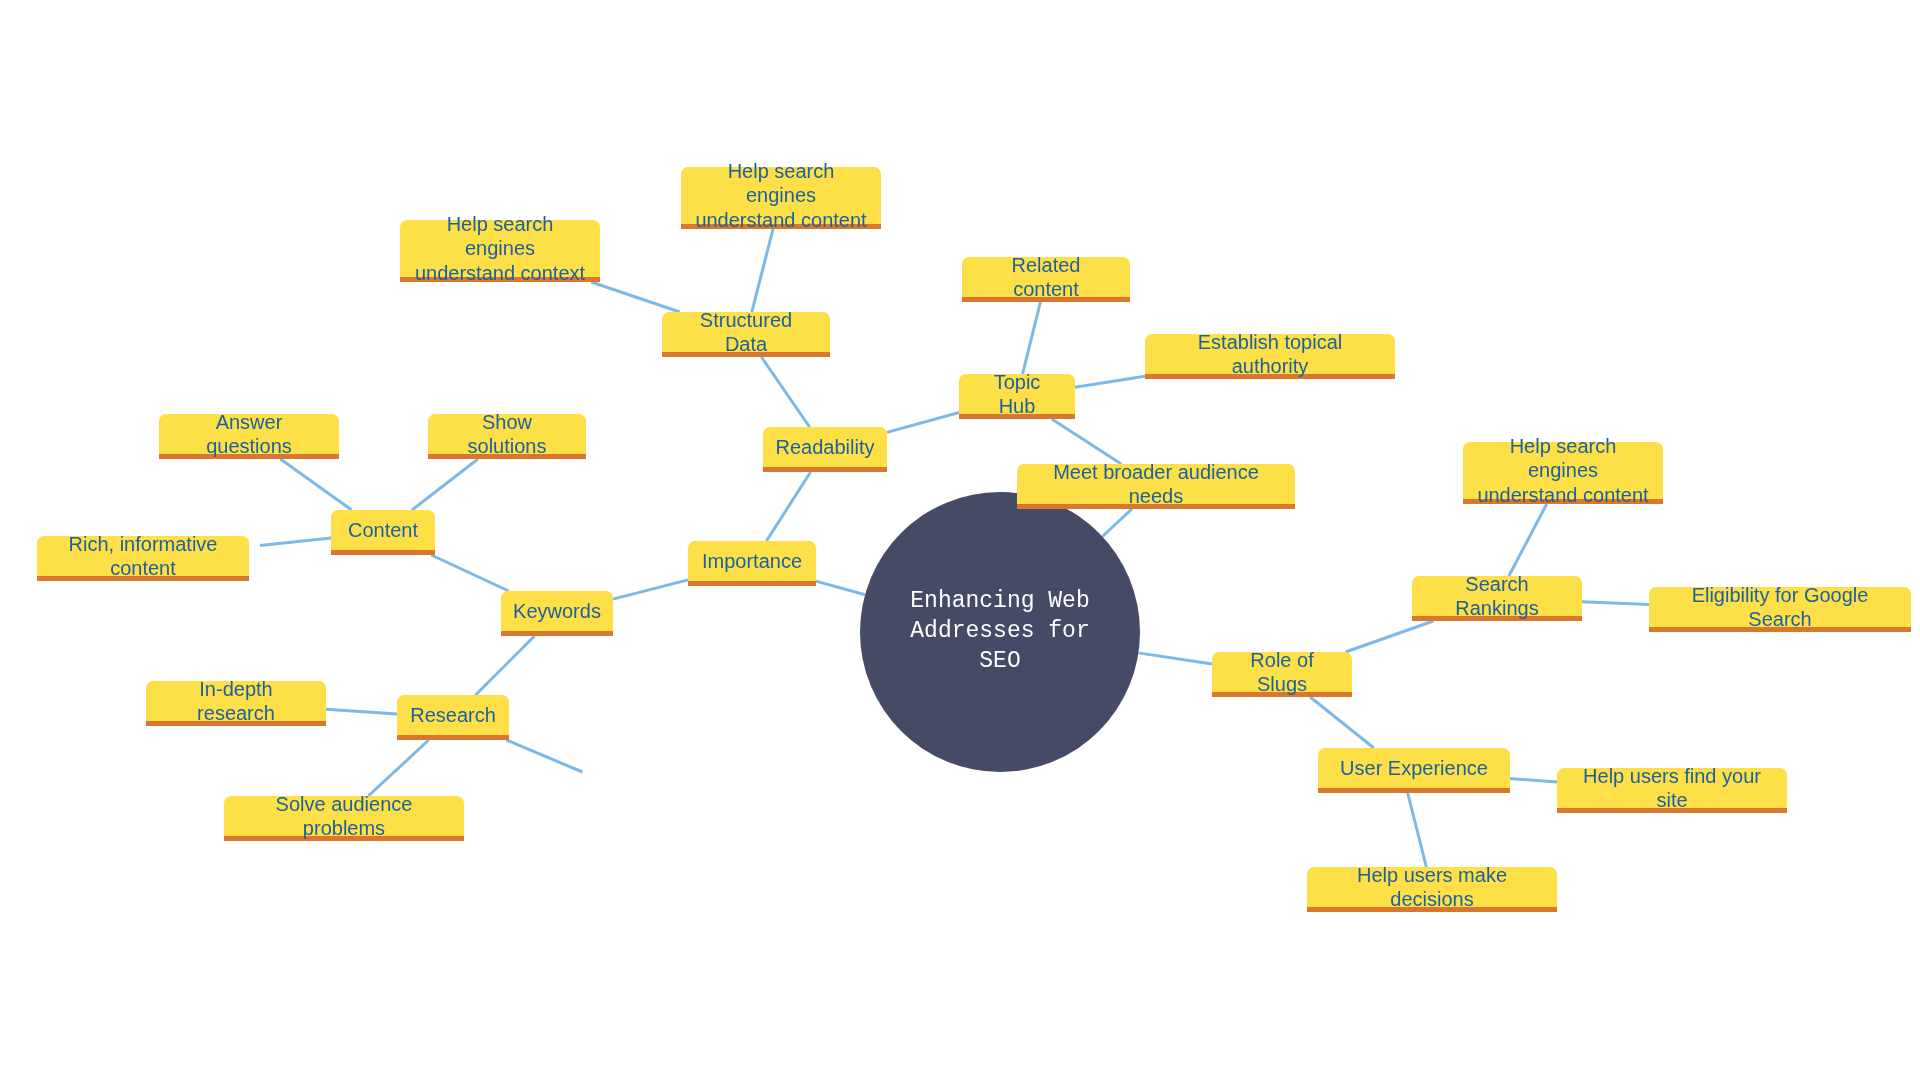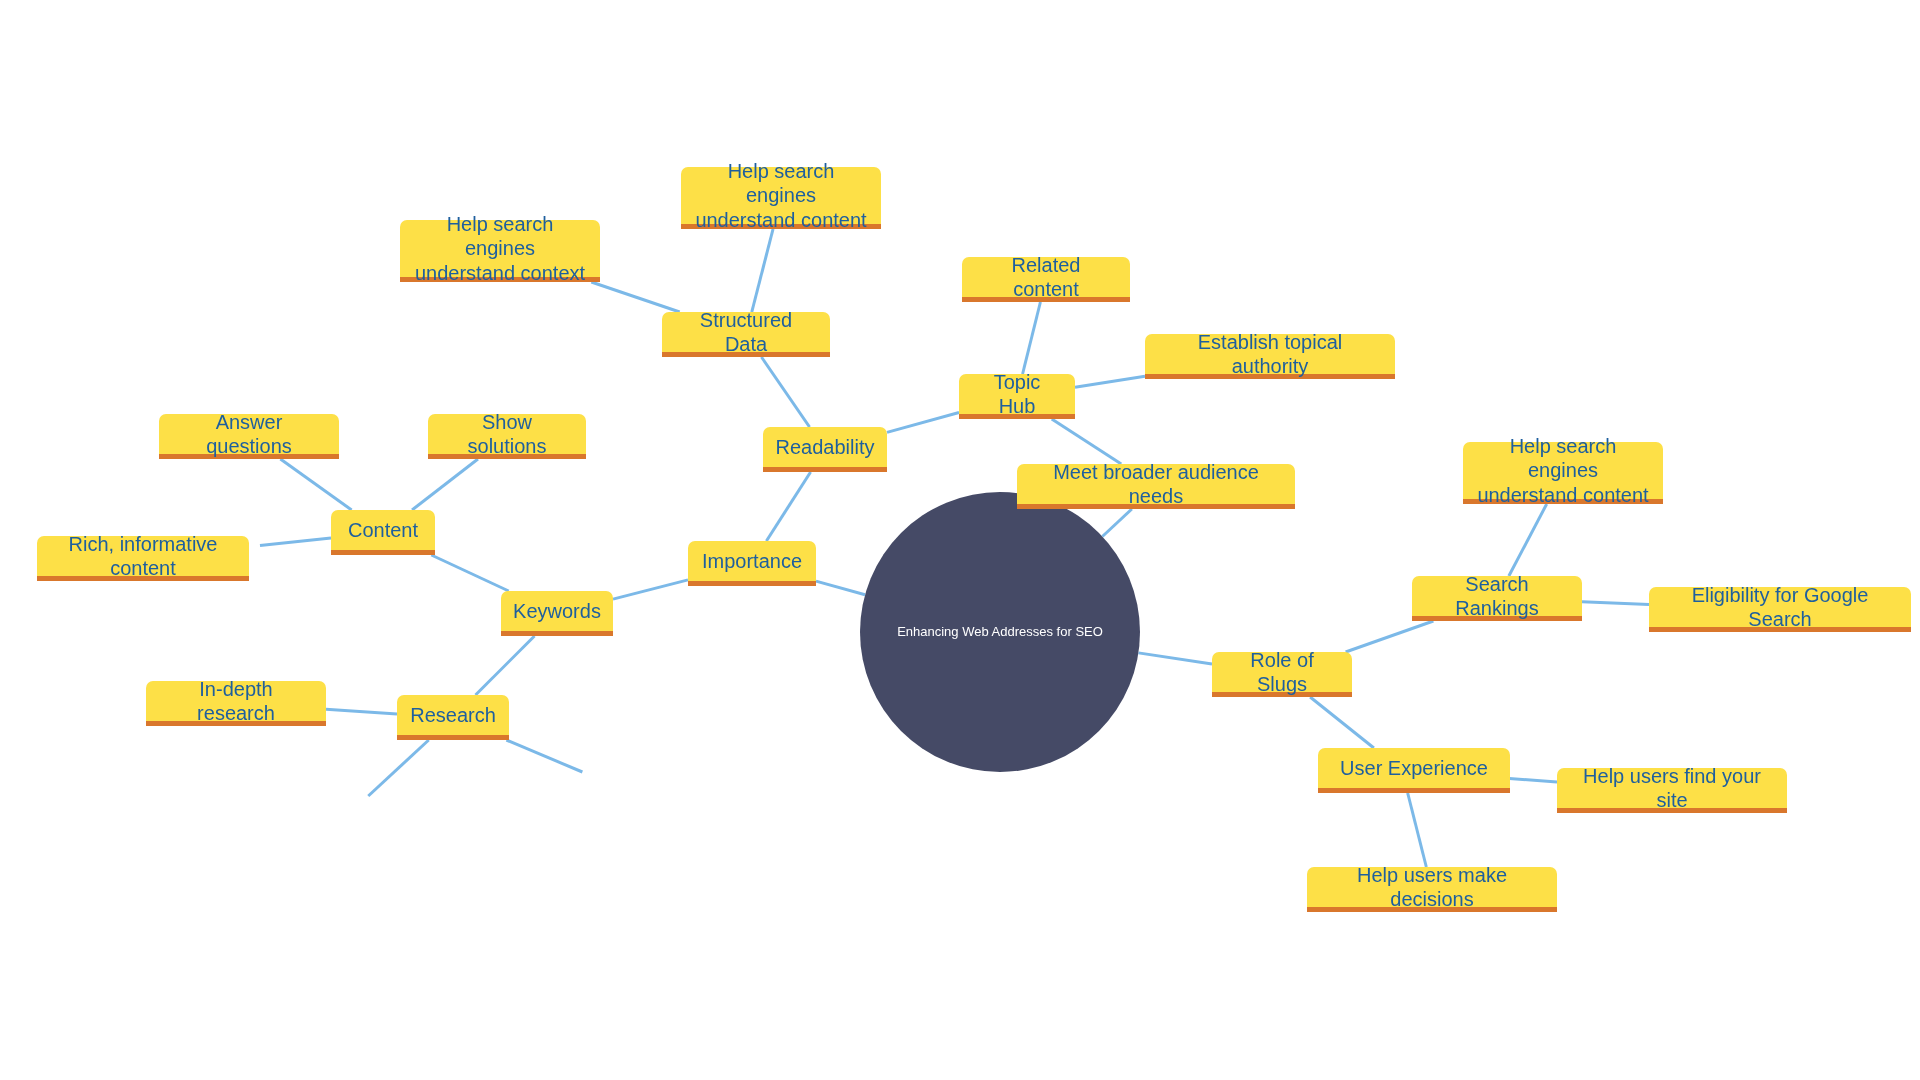--- a/index.html
+++ b/index.html
@@ -42,24 +42,25 @@
     line-height: 1.22;
     padding: 16px 14px;
     white-space: pre-line;
     z-index: 5;
   }
   .node.root {
     background: #454a66;
     color: #ffffff;
     border: none;
     border-radius: 50%;
-    font-size: 13px;
+    font-size: 23px;
     line-height: 1.3;
     padding: 0 28px;
     z-index: 4;
+    font-family: Liberation Mono, monospace;
   }
 </style>
 </head>
 <body>
 
 <div id="canvas">
   <svg id="edges">
       <line x1="865.0530657035698" y1="594.7263508092522" x2="816" y2="581.1774193548387" stroke="#7cb9e8" stroke-width="3"></line>
       <line x1="1102.380467852882" y1="536.5105251756772" x2="1131.8762886597938" y2="509" stroke="#7cb9e8" stroke-width="3"></line>
       <line x1="1138.4366528733055" y1="652.8636799543102" x2="1212" y2="663.950354609929" stroke="#7cb9e8" stroke-width="3"></line>
@@ -99,20 +100,21 @@
     <div class="node" style="left: 962px; top: 257px; width: 168px; height: 45px;">Related content</div>
     <div class="node" style="left: 1145px; top: 334px; width: 250px; height: 45px;">Establish topical authority</div>
     <div class="node" style="left: 1017px; top: 464px; width: 278px; height: 45px;">Meet broader audience needs</div>
     <div class="node" style="left: 501px; top: 591px; width: 112px; height: 45px;">Keywords</div>
     <div class="node" style="left: 331px; top: 510px; width: 104px; height: 45px;">Content</div>
     <div class="node" style="left: 159px; top: 414px; width: 180px; height: 45px;">Answer questions</div>
     <div class="node" style="left: 428px; top: 414px; width: 158px; height: 45px;">Show solutions</div>
     <div class="node" style="left: 15px; top: 536px; width: 212px; height: 45px; margin-left: 22px;">Rich, informative content</div>
     <div class="node" style="left: 397px; top: 695px; width: 112px; height: 45px;">Research</div>
     <div class="node" style="left: 146px; top: 681px; width: 180px; height: 45px;">In-depth research</div>
+    <div class="node" style="left: 224px; top: 796px; width: 240px; height: 45px;">Solve audience problems</div>
     <div class="node" style="left: 1212px; top: 652px; width: 140px; height: 45px;">Role of Slugs</div>
     <div class="node" style="left: 1412px; top: 576px; width: 170px; height: 45px;">Search Rankings</div>
     <div class="node" style="left: 1463px; top: 442px; width: 200px; height: 62px;">Help search engines
 understand content</div>
     <div class="node" style="left: 1649px; top: 587px; width: 262px; height: 45px;">Eligibility for Google Search</div>
     <div class="node" style="left: 1318px; top: 748px; width: 192px; height: 45px;">User Experience</div>
     <div class="node" style="left: 1557px; top: 768px; width: 230px; height: 45px;">Help users find your site</div>
     <div class="node" style="left: 1307px; top: 867px; width: 250px; height: 45px;">Help users make decisions</div>
   </div>
 

